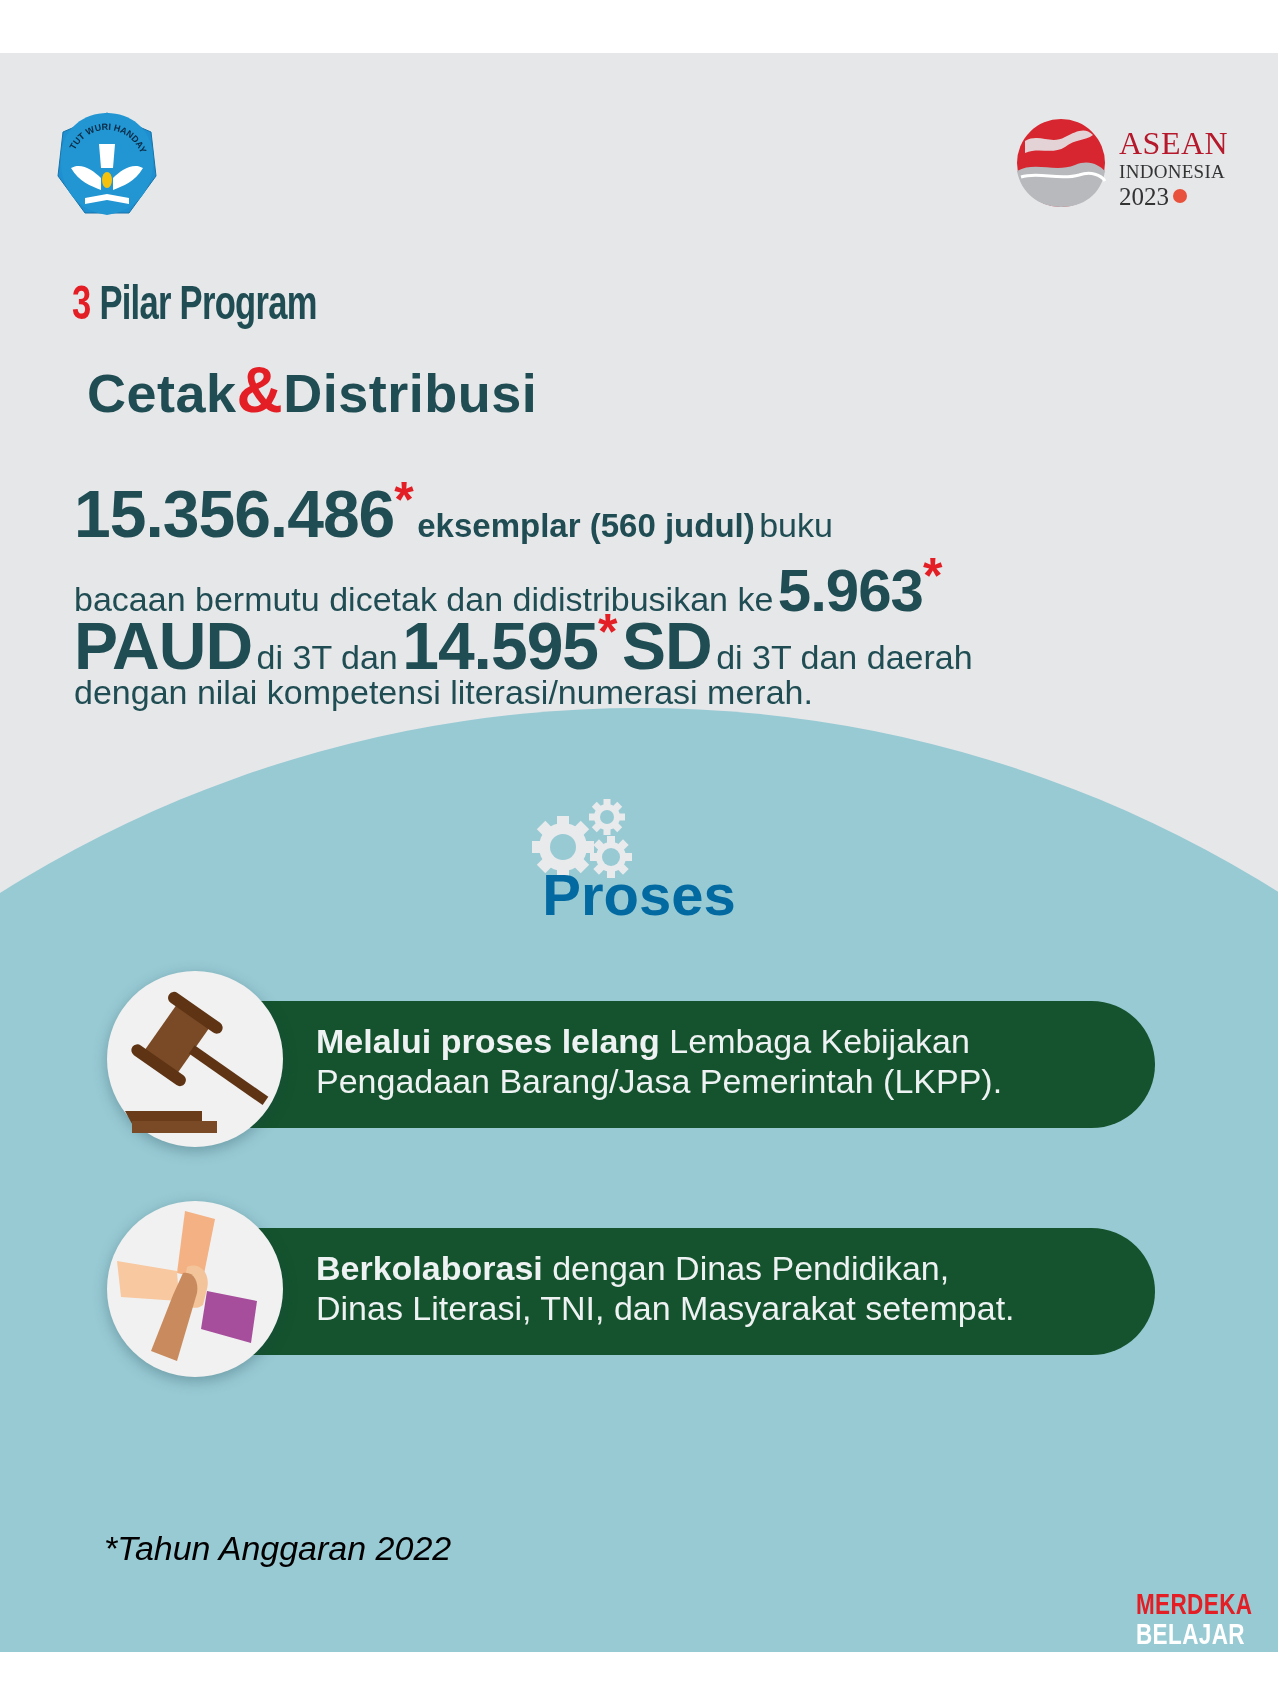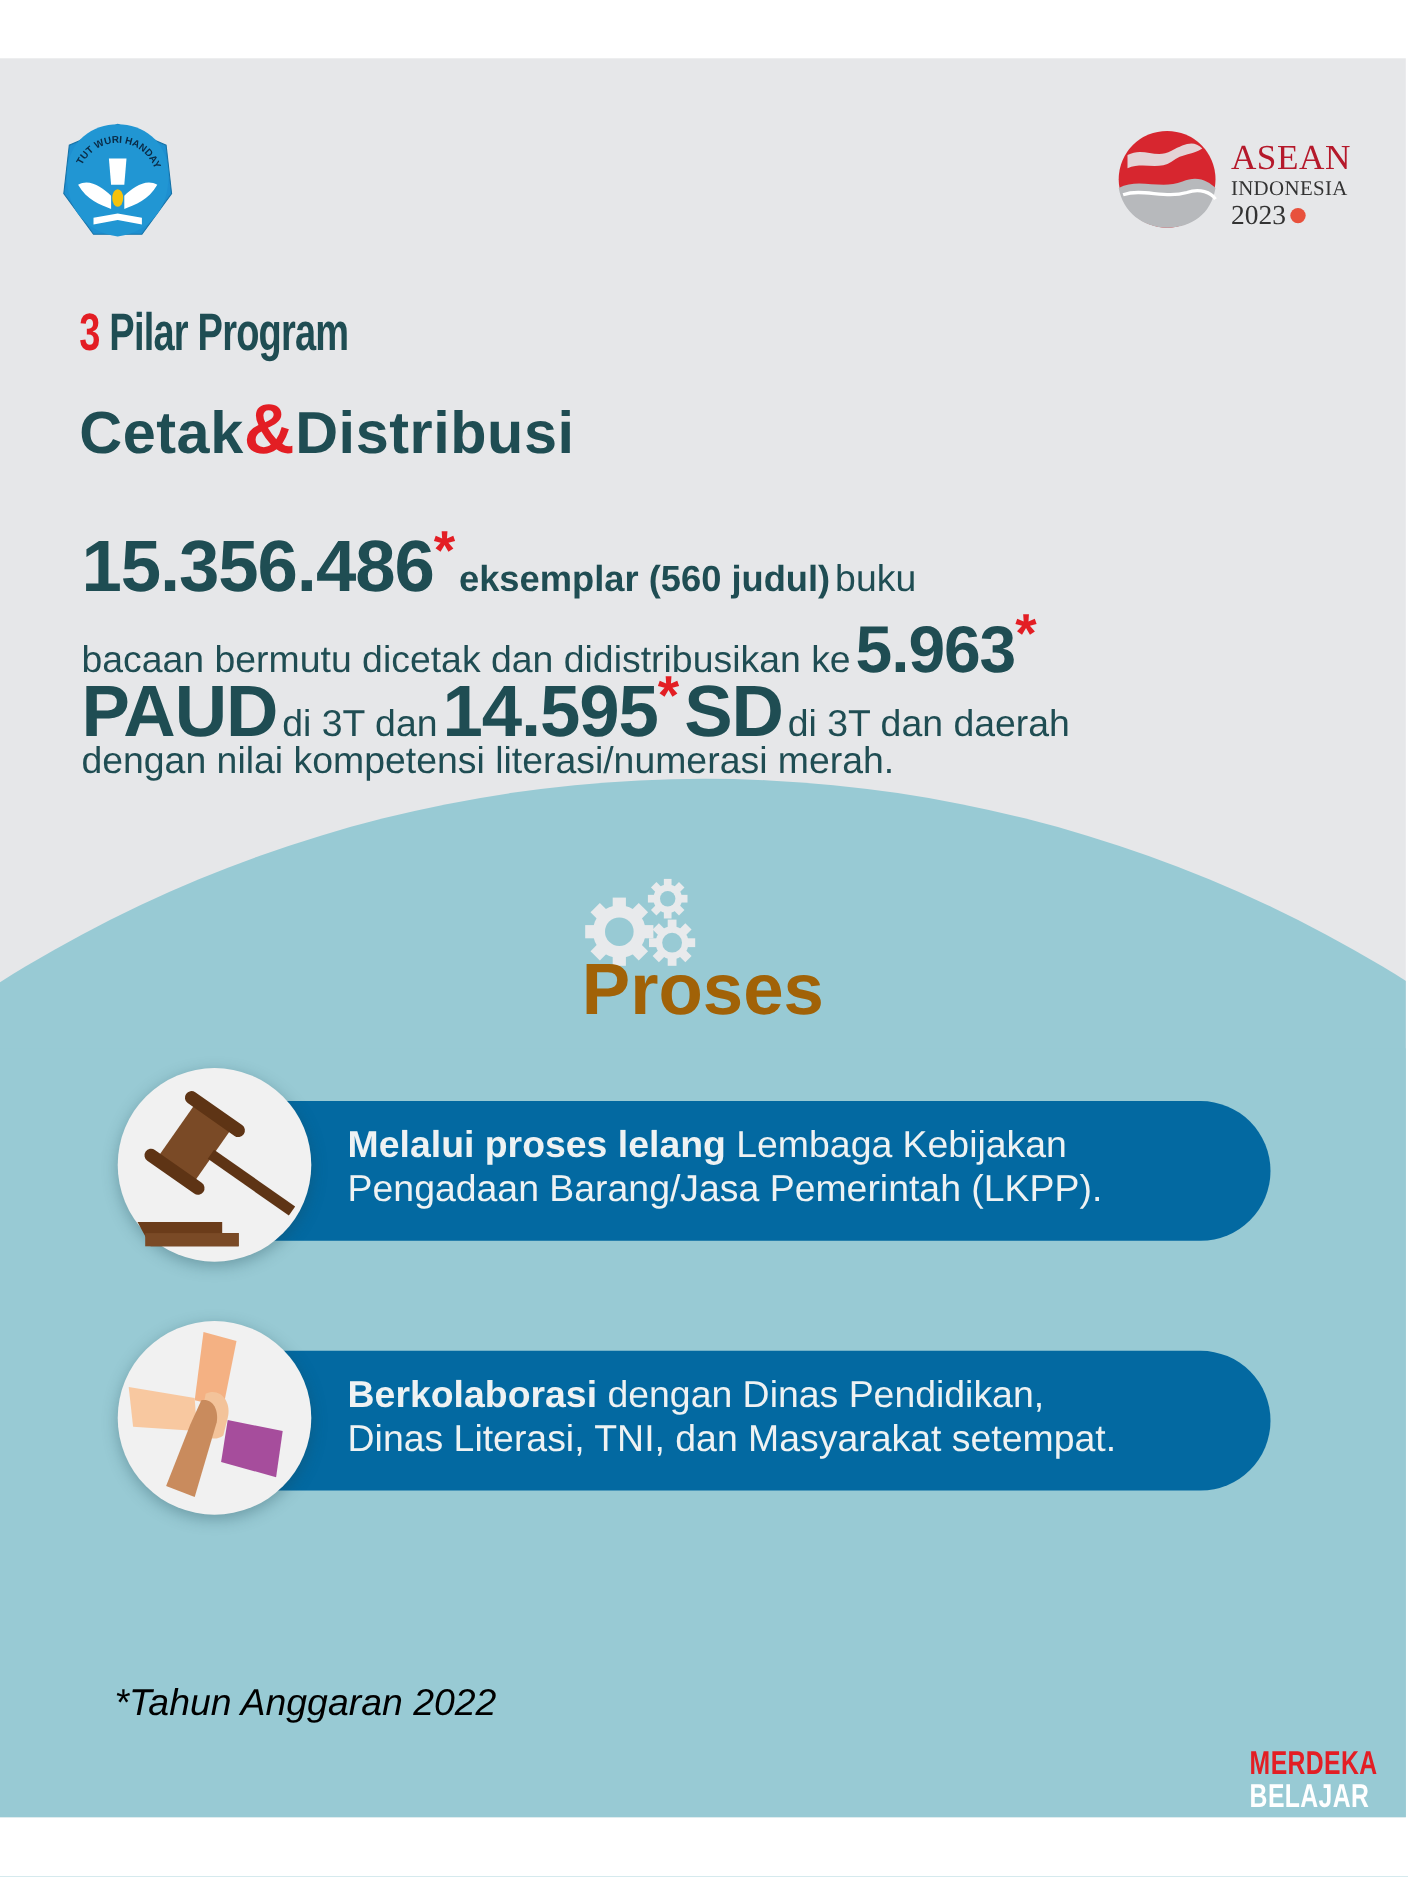--- a/index.html
+++ b/index.html
@@ -13,37 +13,37 @@
   .logo-right { position:absolute; left:1015px; top:62px; width:250px; height:100px; }
   .asean-title { position:absolute; left:104px; top:10px; font-family:"Liberation Serif", serif; font-size:32px; color:#b5192b; letter-spacing:0.5px; }
   .asean-sub { position:absolute; left:104px; top:46px; font-family:"Liberation Serif", serif; font-size:19px; color:#333; letter-spacing:0.3px; }
   .asean-year { position:absolute; left:104px; top:68px; font-family:"Liberation Serif", serif; font-size:25px; color:#333; }
   .asean-dot { position:absolute; left:158px; top:74px; width:14px; height:14px; border-radius:50%; background:#e8513c; }
 
   .pilar { position:absolute; left:72px; top:222px; font-family:"Liberation Sans", sans-serif; font-weight:bold; font-size:48px;
            color:#1f4d53; transform:scaleX(0.72); transform-origin:left top; letter-spacing:-1px; white-space:nowrap; }
   .pilar .num { color:#e31e24; }
 
-  .title { position:absolute; left:72px; top:300px; font-weight:bold; font-size:54px; color:#1f4d53; letter-spacing:0.5px; white-space:nowrap; }
+  .title { position:absolute; left:87px; top:300px; font-weight:bold; font-size:54px; color:#1f4d53; letter-spacing:0.5px; white-space:nowrap; }
   .title .amp { color:#e31e24; font-size:64px; }
 
   .line { position:absolute; left:74px; color:#1f4d53; white-space:nowrap; }
   .big { font-weight:bold; font-size:66px; letter-spacing:-1px; }
   .star { color:#e31e24; font-weight:bold; }
   .mid-bold { font-weight:bold; font-size:33px; }
   .reg { font-size:34px; font-weight:normal; }
   .l1 { top:418px; }
   .l2 { top:494px; }
   .l3 { top:550px; }
   .l4 { top:620px; font-size:34px; }
 
   .gears { position:absolute; left:525px; top:742px; width:120px; height:100px; }
-  .proses { position:absolute; left:0; width:1278px; top:808px; text-align:center; font-weight:bold; font-size:66px; color:#a16207; }
-
-  .pill { position:absolute; left:232px; width:923px; height:127px; background:#0369a1; border-radius:0 64px 64px 0; }
+  .proses { position:absolute; left:0; width:1278px; top:808px; text-align:center; font-weight:bold; font-size:58px; color:#0369a1; }
+
+  .pill { position:absolute; left:232px; width:923px; height:127px; background:#14532d; border-radius:0 64px 64px 0; }
   .pill1 { top:948px; }
   .pill2 { top:1175px; }
   .pill-text { position:absolute; left:84px; top:20px; color:#eef2f3; font-size:34px; line-height:40px; white-space:nowrap; }
   .pill-text b { font-weight:bold; }
 
   .circle { position:absolute; width:176px; height:176px; border-radius:50%; background:#f1f1f1;
             box-shadow:0 4px 14px rgba(30,70,80,0.35); }
   .c1 { left:107px; top:918px; }
   .c2 { left:107px; top:1148px; }
   .circle svg { position:absolute; left:0; top:0; }

